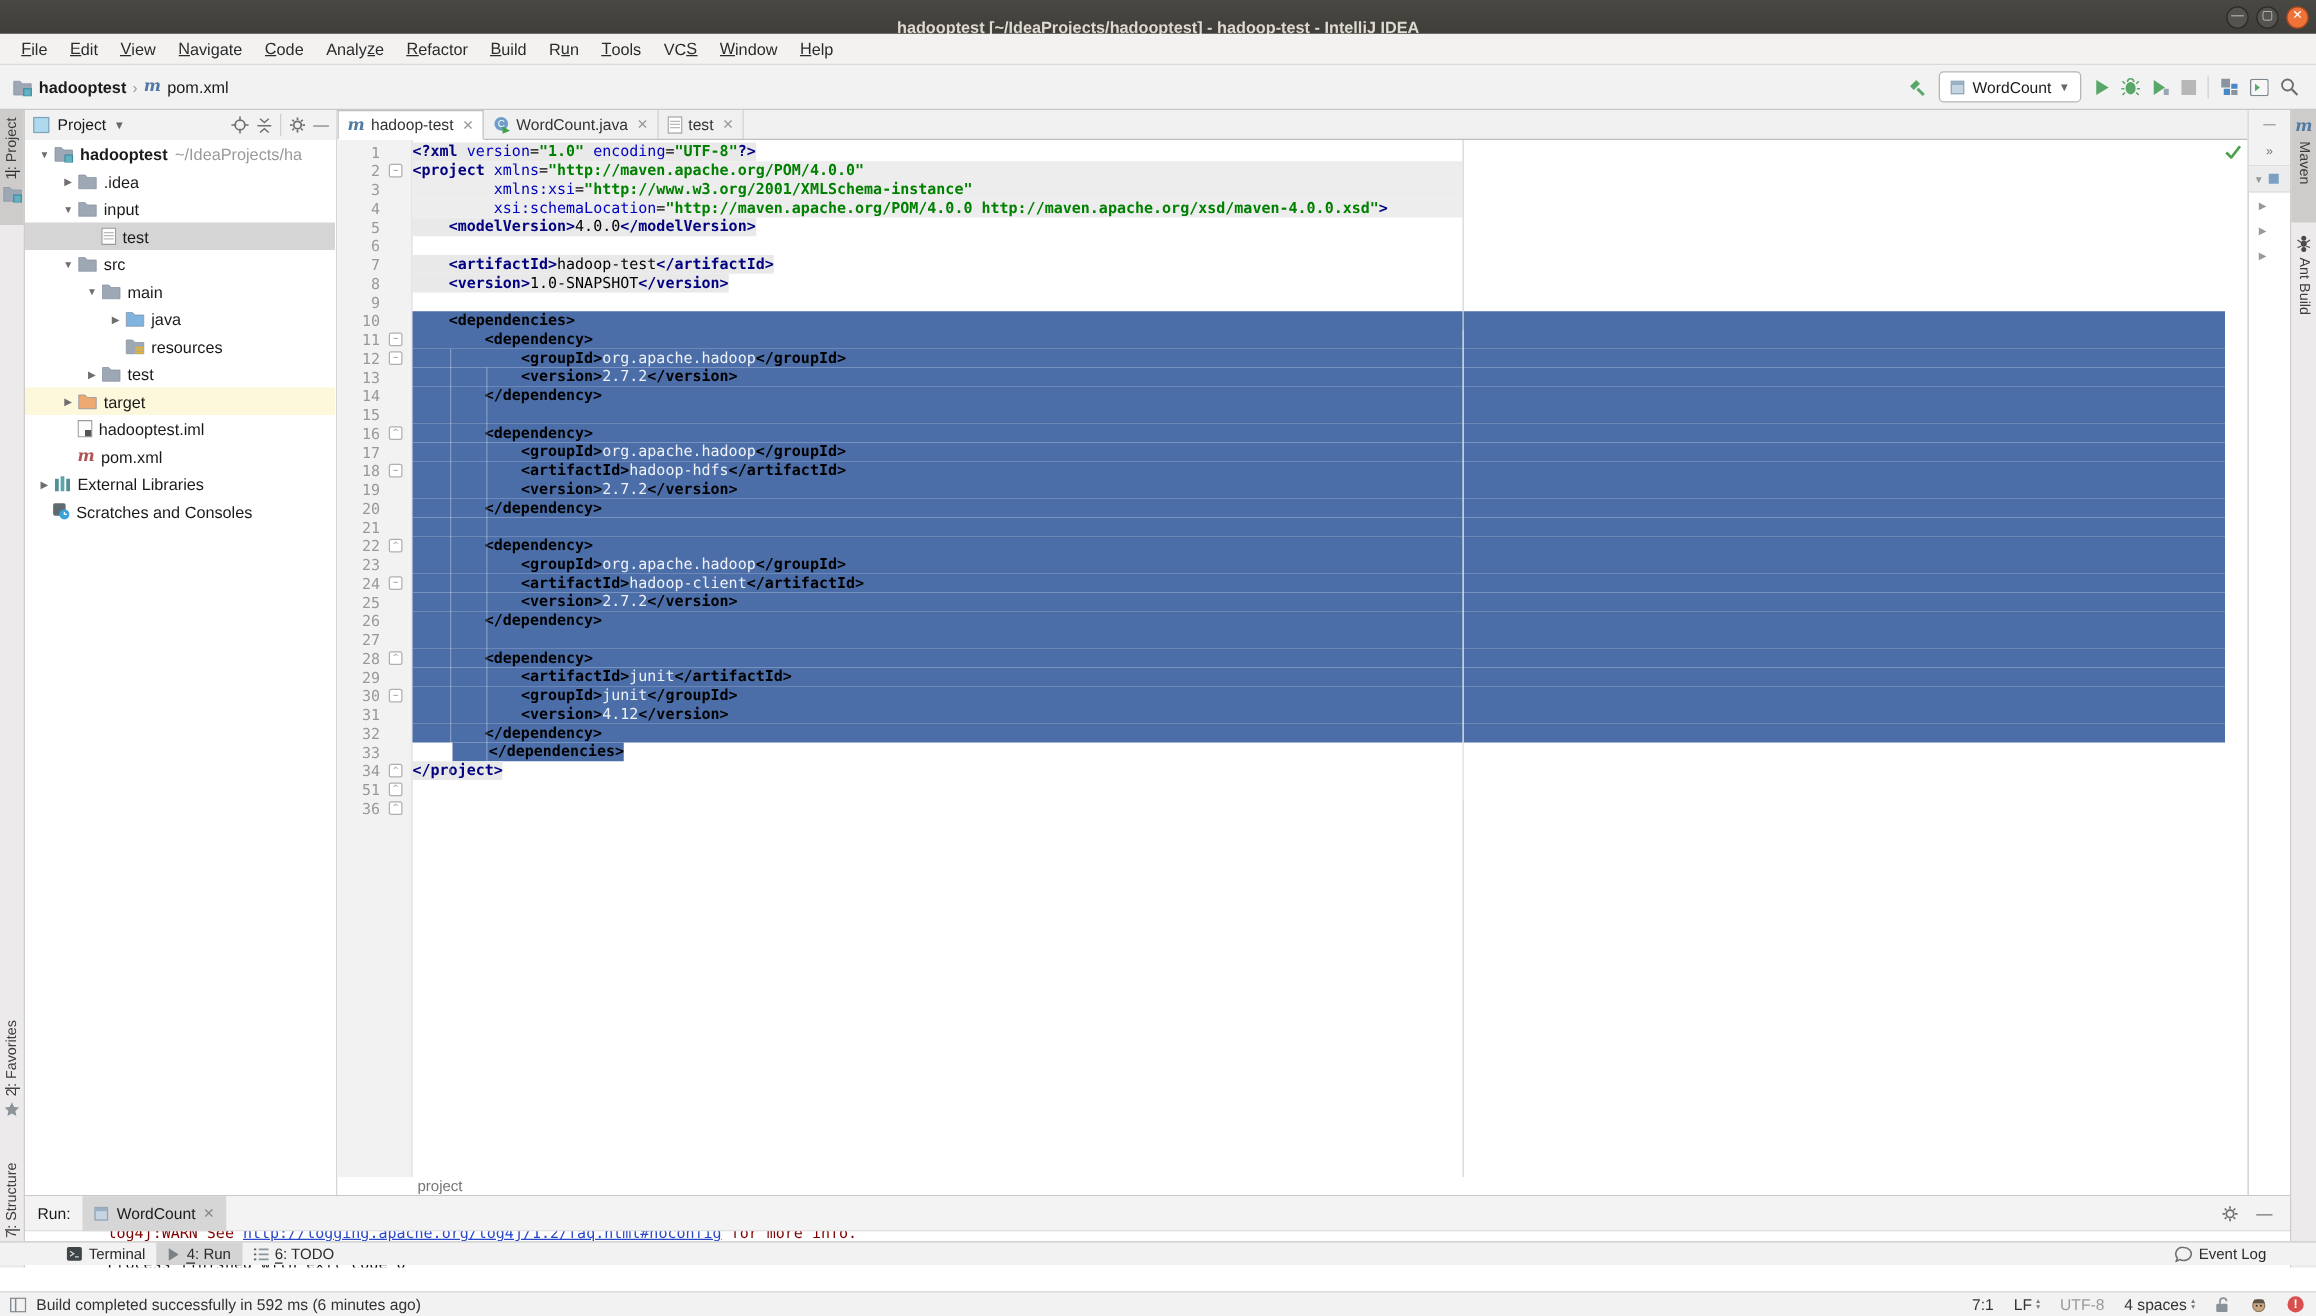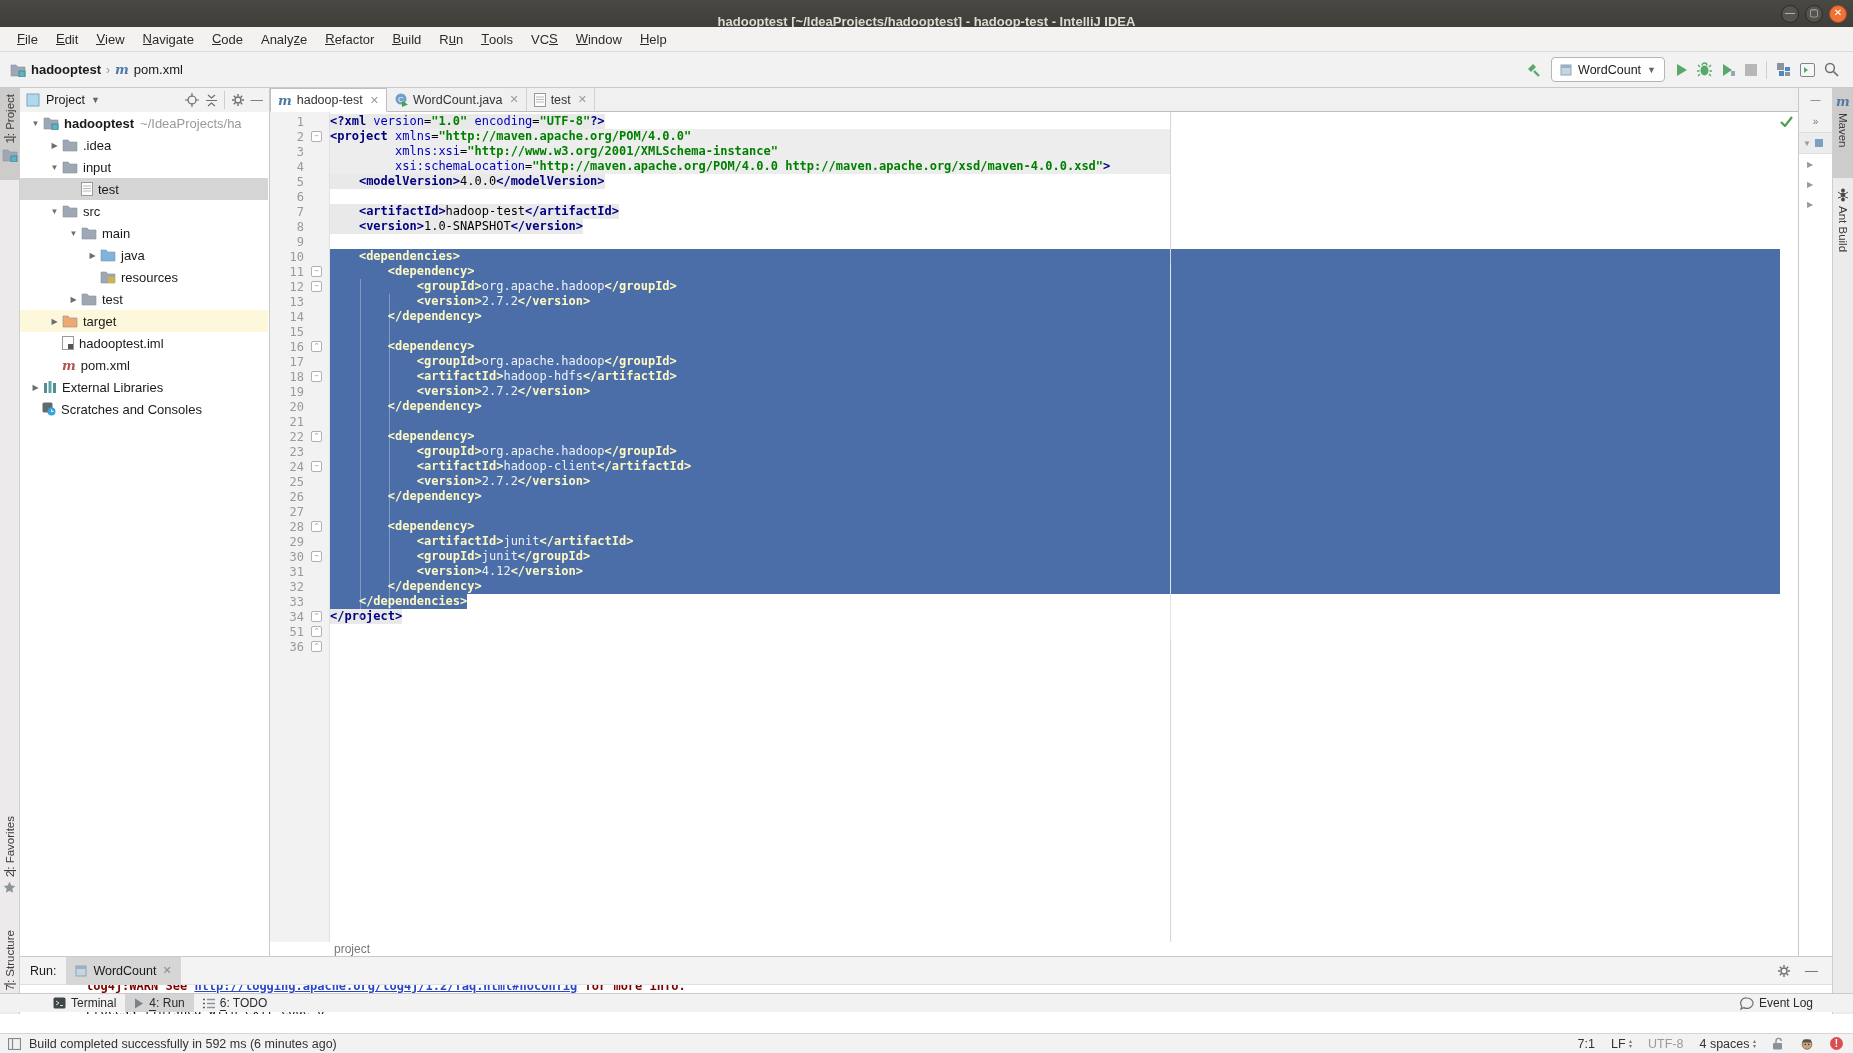--- a/index.html
+++ b/index.html
@@ -70,42 +70,42 @@
   #code-lines{position:absolute;left:60px;top:0;padding-top:2px;font:12px/15px "DejaVu Sans Mono",monospace;}
   .cl{height:15px;width:1450px;white-space:pre;}
   .run{white-space:pre;display:inline-block;}
   .tk-t{color:#000080;font-weight:bold;}
   .tk-a{color:#0000c0;}
   .tk-v{color:#008000;font-weight:bold;}
   .tk-x{color:#000;}
   .cl.gtext .run{background:#e9e9e9;}
   .cl.band .run{background:#ededed;min-width:840px;}
   .cl.sel{background:#4b6ea9;}
-  .cl.selp .run{background:#4b6ea9;}
+  .cl.selp .run{background:#4b6ea9;margin-left:32px;}
   .cl.sel .tk-x,.cl.selp .tk-x{color:#eef1f6;}
-  .cl.sel .tk-t,.cl.selp .tk-t{color:#fef9c3;}
+  .cl.sel .tk-t,.cl.selp .tk-t{color:#000000;}
   .vguide{position:absolute;width:1px;}
   #check-ok{position:absolute;right:5px;top:4px;}
   #ed-crumb{position:absolute;left:0;top:854px;width:1528px;height:14px;background:#fff;
     font-size:12px;color:#777;padding-left:64px;box-sizing:border-box;line-height:14px;}
   
   #maven-mini{position:absolute;right:21px;top:0;width:34px;height:868px;background:#fff;border-left:1px solid #c9c9c9;box-sizing:border-box;}
   #maven-mini .mhead{height:44px;background:#f2f2f2;border-bottom:1px solid #ddd;display:flex;flex-direction:column;align-items:center;justify-content:space-around;color:#777;font-size:10px;}
   #maven-mini .mtool{height:20px;background:#ececec;border-bottom:1px solid #ddd;display:flex;align-items:center;gap:3px;padding-left:4px;color:#9a9a9a;font-size:8px;}
   #maven-mini .mrow{height:20px;display:flex;align-items:center;padding-left:8px;color:#9a9a9a;font-size:8px;}
   
   #run-panel{position:absolute;left:20px;top:868px;width:1812px;height:58px;background:#fff;border-top:1px solid #c9c9c9;box-sizing:border-box;}
   #run-header{height:28px;background:#f3f3f3;display:flex;align-items:center;border-bottom:1px solid #e0e0e0;box-sizing:border-box;}
   #run-label{padding:0 10px 0 10px;font-size:12.5px;}
   #run-tab{height:28px;display:flex;align-items:center;gap:6px;background:#d6d6d6;padding:0 9px;font-size:12.5px;}
   #run-tab .x{color:#8a8a8a;font-size:11px;}
   #run-header .right-icons{margin-left:auto;display:flex;gap:14px;padding-right:14px;color:#666;}
   #console{position:relative;height:29px;overflow:hidden;font:12px/15px "DejaVu Sans Mono",monospace;}
   .chev{position:absolute;top:6px;color:#777;font-size:12px;}
-  #console-line1{position:absolute;left:66px;top:-6px;color:#7f0000;font-weight:bold;}
+  #console-line1{position:absolute;left:66px;top:-6px;color:#7f0000;}
   #console-line1 a{color:#2a47c9;text-decoration:underline;}
   #console-line2{position:absolute;left:66px;top:19px;color:#111;}
   
   #bottombar{position:absolute;left:0;top:993px;width:100%;height:19px;background:#f2f2f2;
     border-top:1px solid #c9c9c9;box-sizing:border-box;display:flex;align-items:center;font-size:12px;}
   .bb-item{display:flex;align-items:center;gap:5px;padding:0 9px;height:100%;color:#2b2b2b;}
   .bb-item.active{background:#d4d4d4;}
   #bb-left{display:flex;margin-left:44px;height:100%;}
   #event-log{margin-left:auto;display:flex;align-items:center;gap:5px;padding-right:40px;color:#2b2b2b;}
   

